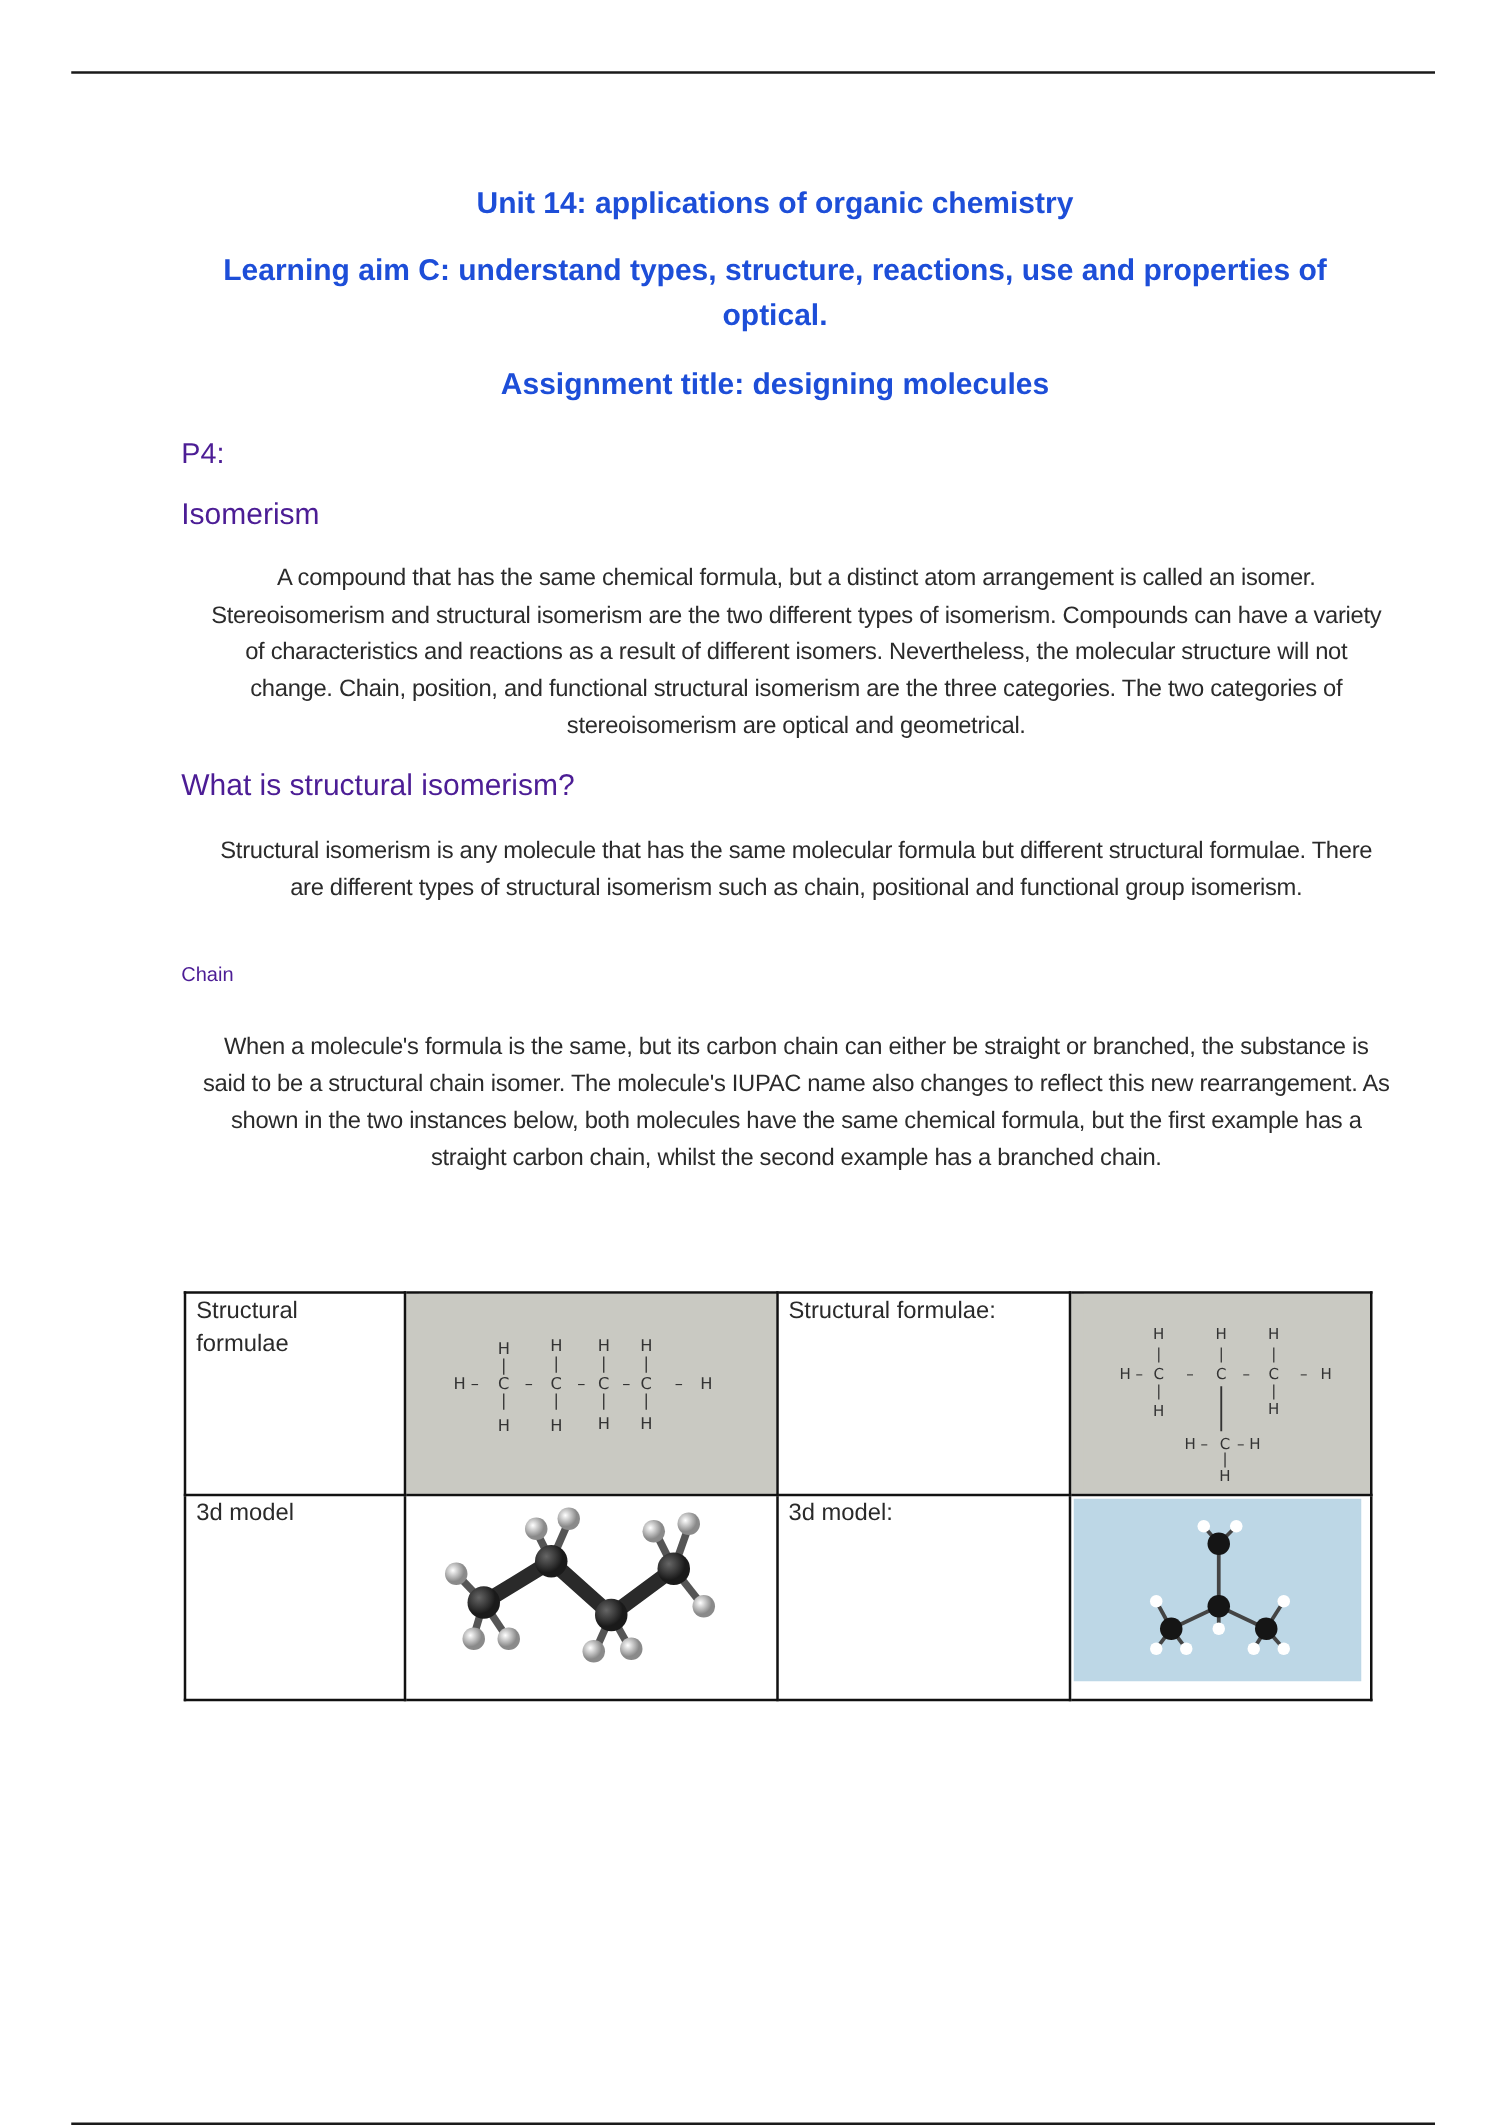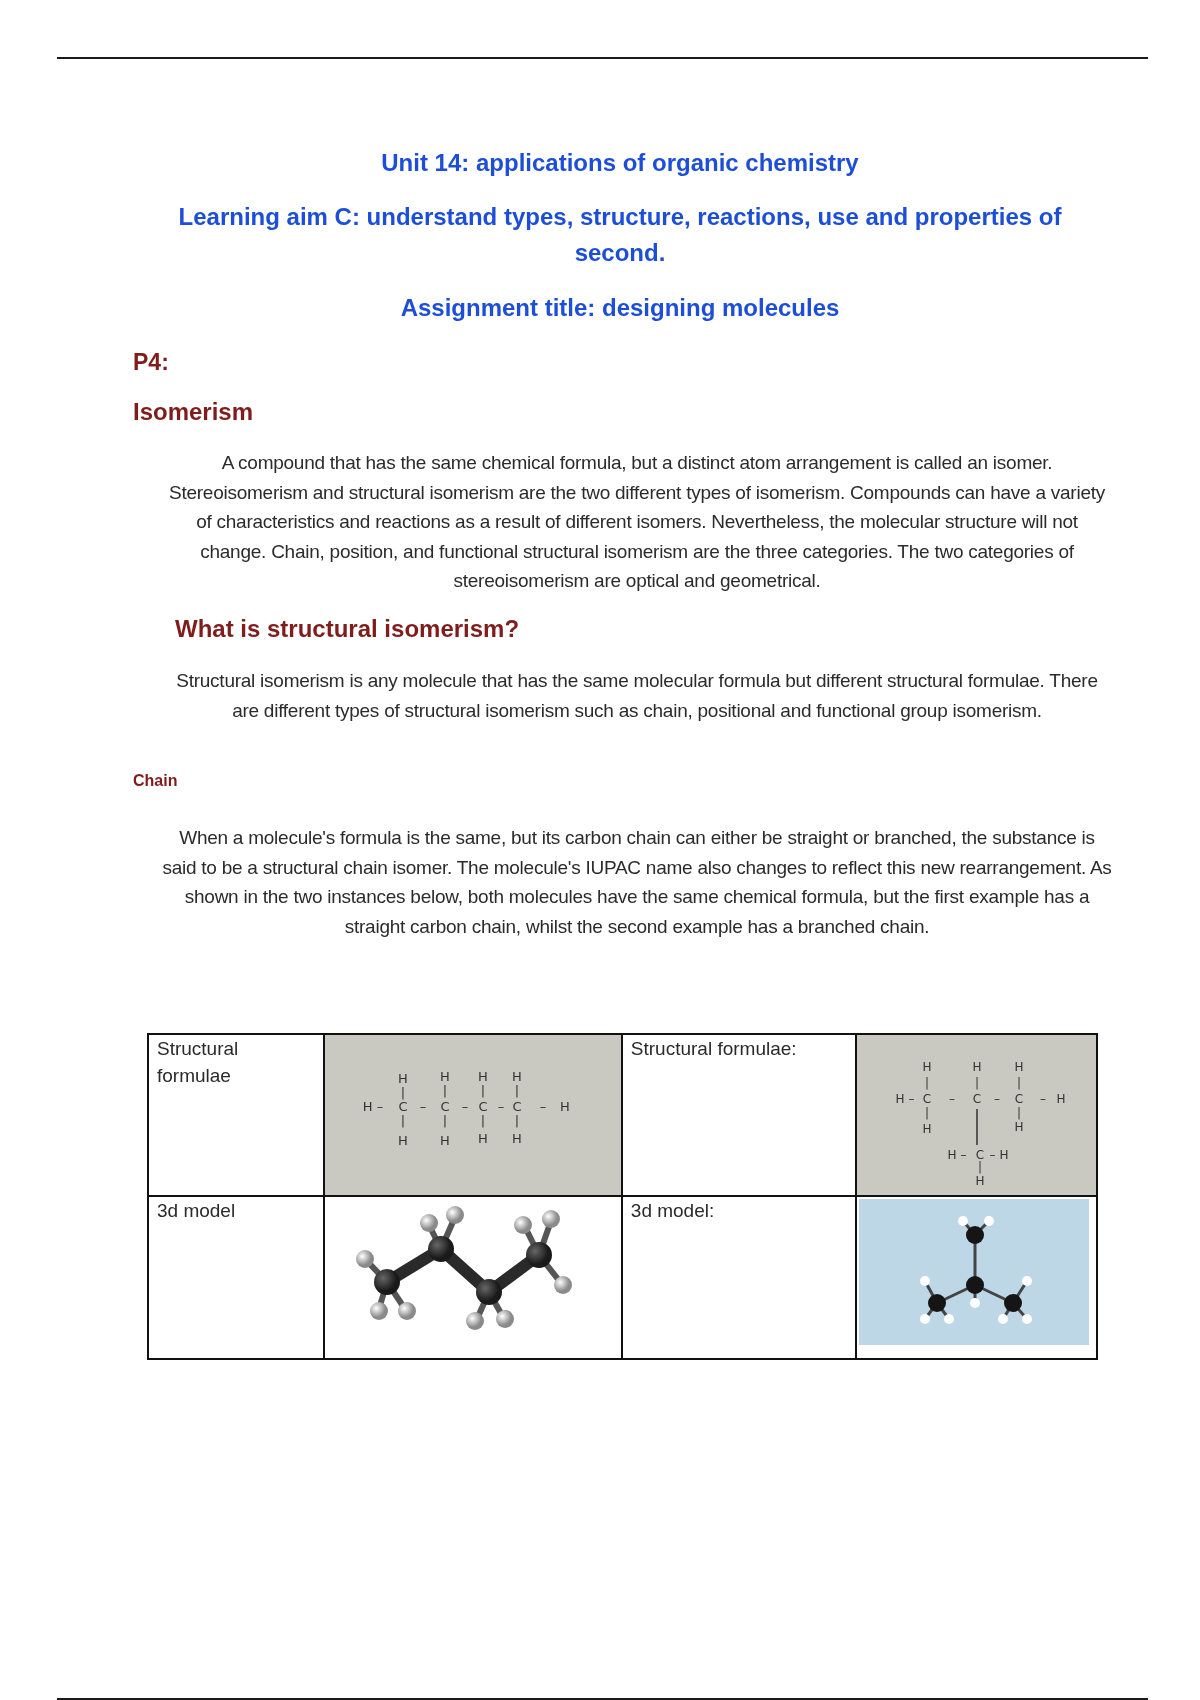--- a/index.html
+++ b/index.html
@@ -3,44 +3,44 @@
 <meta charset="utf-8">
 <style>
   html, body { margin: 0; padding: 0; background: #ffffff; }
   body { width: 1200px; height: 1700px; position: relative; overflow: hidden;
          font-family: "Liberation Sans", sans-serif; color: #1e1e1e; }
   .rule { position: absolute; left: 57px; width: 1091px; height: 2px; background: #1a1a1a; }
   .rule.top { top: 57px; }
   .rule.bottom { top: 1698px; }
   .center { position: absolute; left: 140px; width: 960px; text-align: center; font-weight: bold;
             font-size: 24px; color: #1d4ed8; line-height: 36px; }
-  .h-left { position: absolute; left: 133px; font-weight: bold; color: #7f1d1d; }
+  .h-left { position: absolute; left: 145px; font-weight: normal; color: #4c1d95; }
   .para { position: absolute; left: 162px; width: 950px; font-size: 19px; line-height: 29.5px; color: #2b2b2b; letter-spacing: -0.25px; text-align: center; }
   table.examples { position: absolute; left: 147px; top: 1033px; width: 951px; border-collapse: collapse;
                    font-size: 19px; }
   table.examples td { border: 2px solid #111; vertical-align: top; padding: 0 8px; color: #2a2a2a; line-height: 27px; }
   table.examples td.img { padding: 0; }
   .bold { font-weight: bold; color: #111; }
   .sketch { width: 100%; height: 100%; background: #c9c9c2; display: block; }
 </style>
 </head>
 <body>
 
 <div class="rule top"></div>
 
 <div class="center" style="top:145px;">Unit 14: applications of organic chemistry</div>
 <div class="center" style="top:199px;">Learning aim C: understand types, structure, reactions, use and properties of</div>
-<div class="center" style="top:235px;">second.</div>
+<div class="center" style="top:235px;">optical.</div>
 <div class="center" style="top:290px;">Assignment title: designing molecules</div>
 
 <div class="h-left" style="top:349px; font-size:23px;">P4:</div>
 <div class="h-left" style="top:398px; font-size:24px;">Isomerism</div>
 <div class="para" style="top:448px;">A compound that has the same chemical formula, but a distinct atom arrangement is called an isomer. Stereoisomerism and structural isomerism are the two different types of isomerism. Compounds can have a variety of characteristics and reactions as a result of different isomers. Nevertheless, the molecular structure will not change. Chain, position, and functional structural isomerism are the three categories. The two categories of stereoisomerism are optical and geometrical.</div>
 
-<div class="h-left" style="top:615px; font-size:24px;margin-left:42px;">What is structural isomerism?</div>
+<div class="h-left" style="top:615px; font-size:24px;">What is structural isomerism?</div>
 <div class="para" style="top:666px;">Structural isomerism is any molecule that has the same molecular formula but different structural formulae. There are different types of structural isomerism such as chain, positional and functional group isomerism.</div>
 
 <div class="h-left" style="top:772px; font-size:16px;">Chain</div>
 <div class="para" style="top:823px;">When a molecule's formula is the same, but its carbon chain can either be straight or branched, the substance is said to be a structural chain isomer. The molecule's IUPAC name also changes to reflect this new rearrangement. As shown in the two instances below, both molecules have the same chemical formula, but the first example has a straight carbon chain, whilst the second example has a branched chain.</div>
 
 <table class="examples">
   <colgroup>
     <col style="width:178px">
       <col style="width:296px">
       <col style="width:238px">

